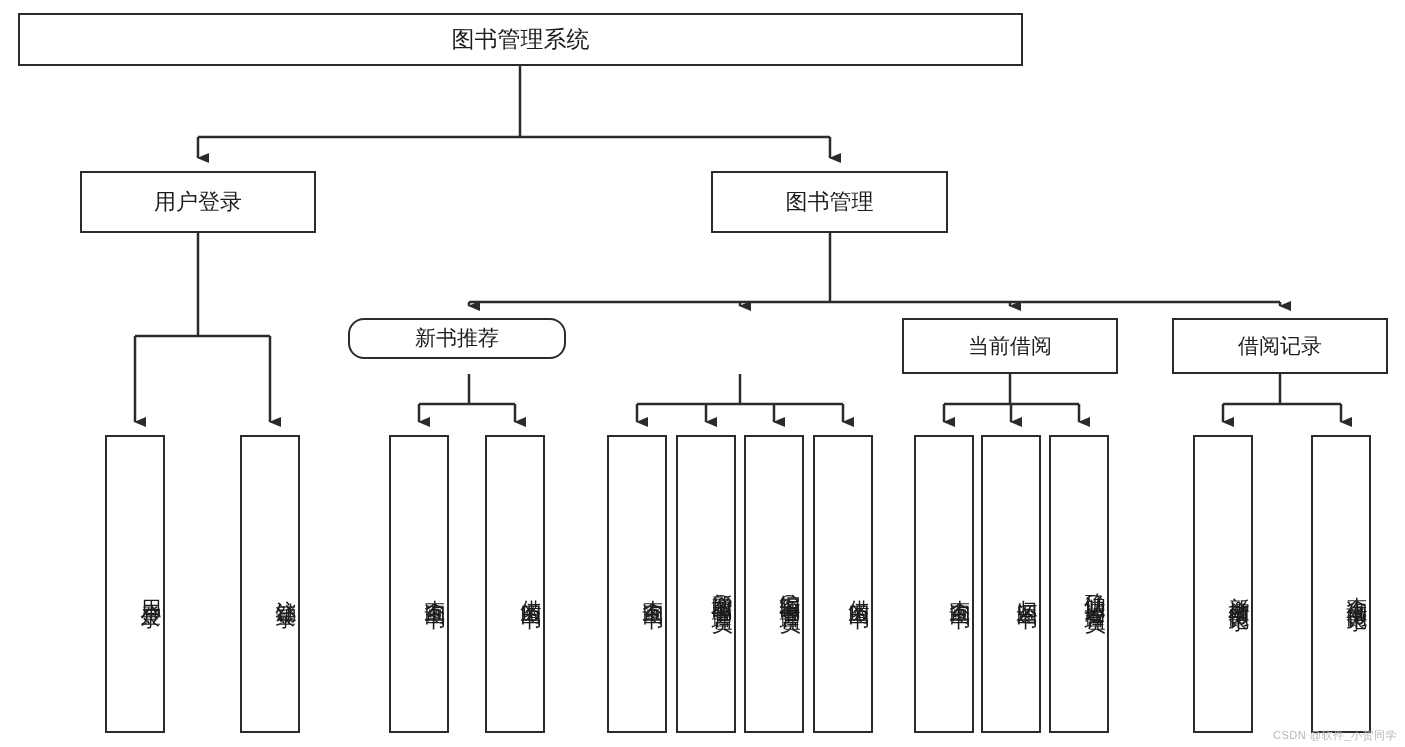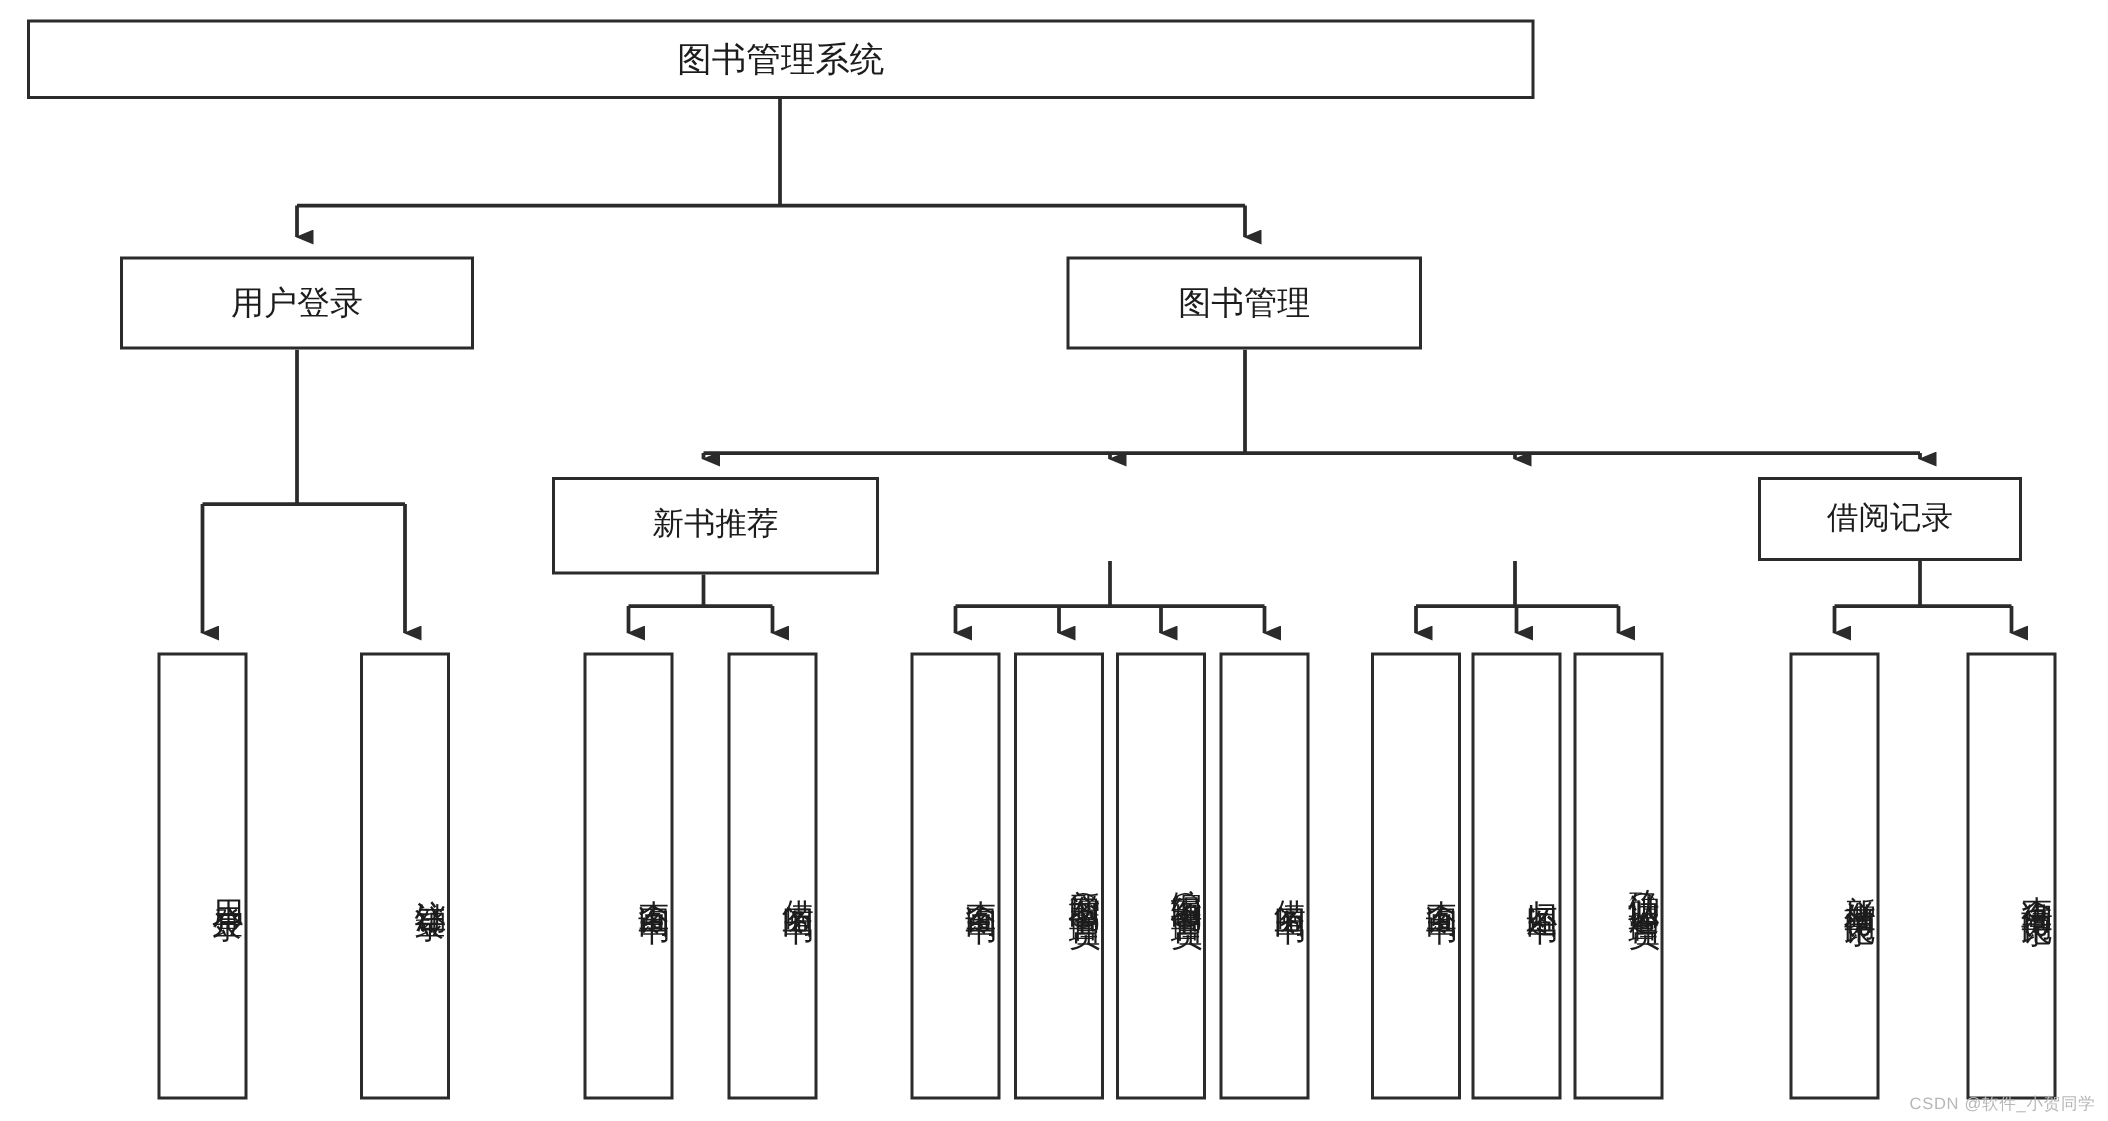--- a/index.html
+++ b/index.html
@@ -127,22 +127,23 @@
       <path d="M1223,404 L1223,422" marker-end="url(#arr)"></path>
       <path d="M1341,404 L1341,422" marker-end="url(#arr)"></path>
     </g>
   </svg>
 
   <div class="node root" style="left:18px; top:13px; width:1005px; height:53px;">图书管理系统</div>
 
   <div class="node lvl2" style="left:80px; top:171px; width:236px; height:62px;">用户登录</div>
   <div class="node lvl2" style="left:711px; top:171px; width:237px; height:62px;">图书管理</div>
 
-  <div class="node lvl3" style="left:368px; top:318px; width:218px; height:65px;">新书推荐</div>
-  <div class="node lvl3" style="left:1172px; top:318px; width:176px; height:56px;">借阅记录</div>
+  <div class="node lvl3" style="left:348px; top:318px; width:218px; height:41px;border-radius:16px;">新书推荐</div>
+  <div class="node lvl3" style="left:902px; top:318px; width:216px; height:56px;">当前借阅</div>
+  <div class="node lvl3" style="left:1172px; top:318px; width:216px; height:56px;">借阅记录</div>
 
   <div class="node leaf" style="left:105px; top:435px; width:60px; height:298px;">
     <span class="leaf-label">用户登录</span>
   </div>
   <div class="node leaf" style="left:240px; top:435px; width:60px; height:298px;">
     <span class="leaf-label">注销登录</span>
   </div>
 
   <div class="node leaf" style="left:389px; top:435px; width:60px; height:298px;">
     <span class="leaf-label">查询图书</span>

